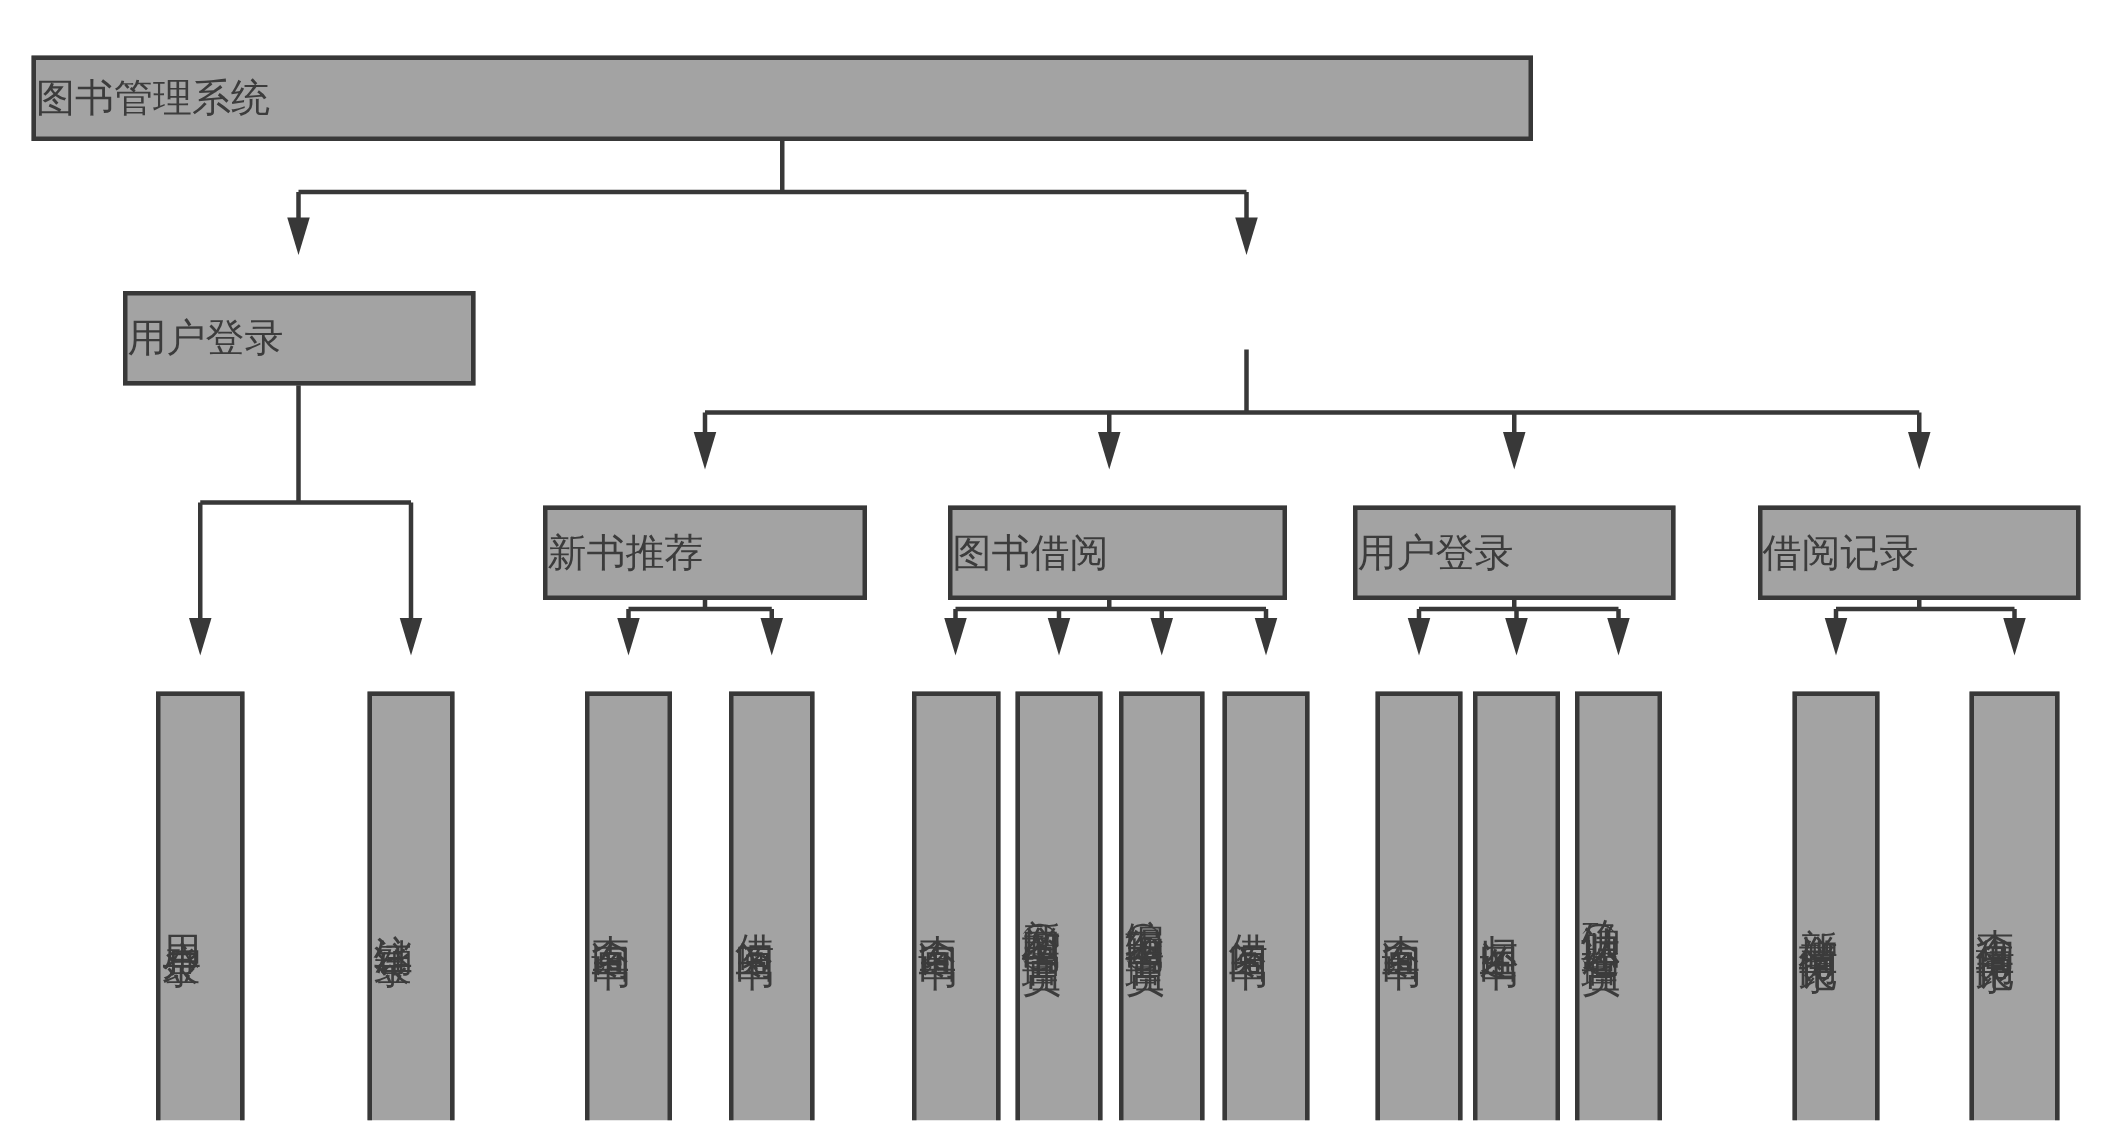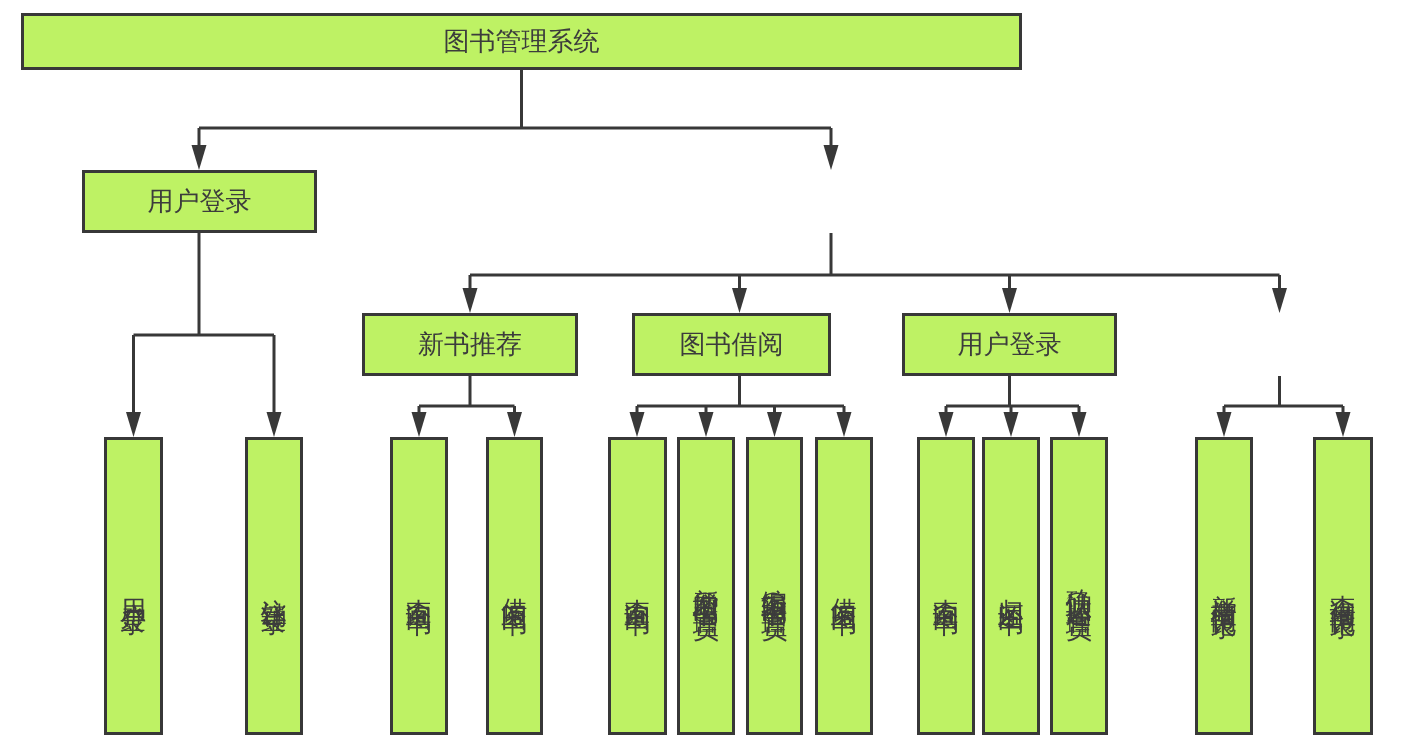--- a/index.html
+++ b/index.html
@@ -20,25 +20,25 @@
     left: 0;
     top: 0;
     width: 1405px;
     height: 747px;
     z-index: 1;
   }
   .node {
     position: absolute;
     box-sizing: border-box;
     border: 3px solid var(--line-color, #383838);
-    background: #bef264;
+    background: #a3a3a3;
     display: flex;
     align-items: center;
-    justify-content: center;
     z-index: 2;
+    margin-top: 24px;
   }
   .node-label {
     color: var(--text-color, #3c3c3c);
     font-size: 26px;
     line-height: 1.1;
     white-space: nowrap;
   }
   .node-v .node-label {
     writing-mode: vertical-rl;
     text-orientation: mixed;
@@ -84,25 +84,28 @@
     </svg>
 <div class="node node-h" style="left: 21px; top: 13px; width: 1001px; height: 57px;">
       <span class="node-label">图书管理系统</span>
     </div>
     <div class="node node-h" style="left: 82px; top: 170px; width: 235px; height: 63px;">
       <span class="node-label">用户登录</span>
     </div>
     <div class="node node-h" style="left: 362px; top: 313px; width: 216px; height: 63px;">
       <span class="node-label">新书推荐</span>
     </div>
-    <div class="node node-h" style="left: 632px; top: 313px; width: 199px; height: 63px;">
+    <div class="node node-h" style="left: 632px; top: 313px; width: 226px; height: 63px;">
       <span class="node-label">图书借阅</span>
     </div>
     <div class="node node-h" style="left: 902px; top: 313px; width: 215px; height: 63px;">
       <span class="node-label">用户登录</span>
+    </div>
+    <div class="node node-h" style="left: 1172px; top: 313px; width: 215px; height: 63px;">
+      <span class="node-label">借阅记录</span>
     </div>
     <div class="node node-v" style="left: 104px; top: 437px; width: 59px; height: 298px;">
       <span class="node-label">用户登录</span>
     </div>
     <div class="node node-v" style="left: 245px; top: 437px; width: 58px; height: 298px;">
       <span class="node-label">注销登录</span>
     </div>
     <div class="node node-v" style="left: 390px; top: 437px; width: 58px; height: 298px;">
       <span class="node-label">查询图书</span>
     </div>

